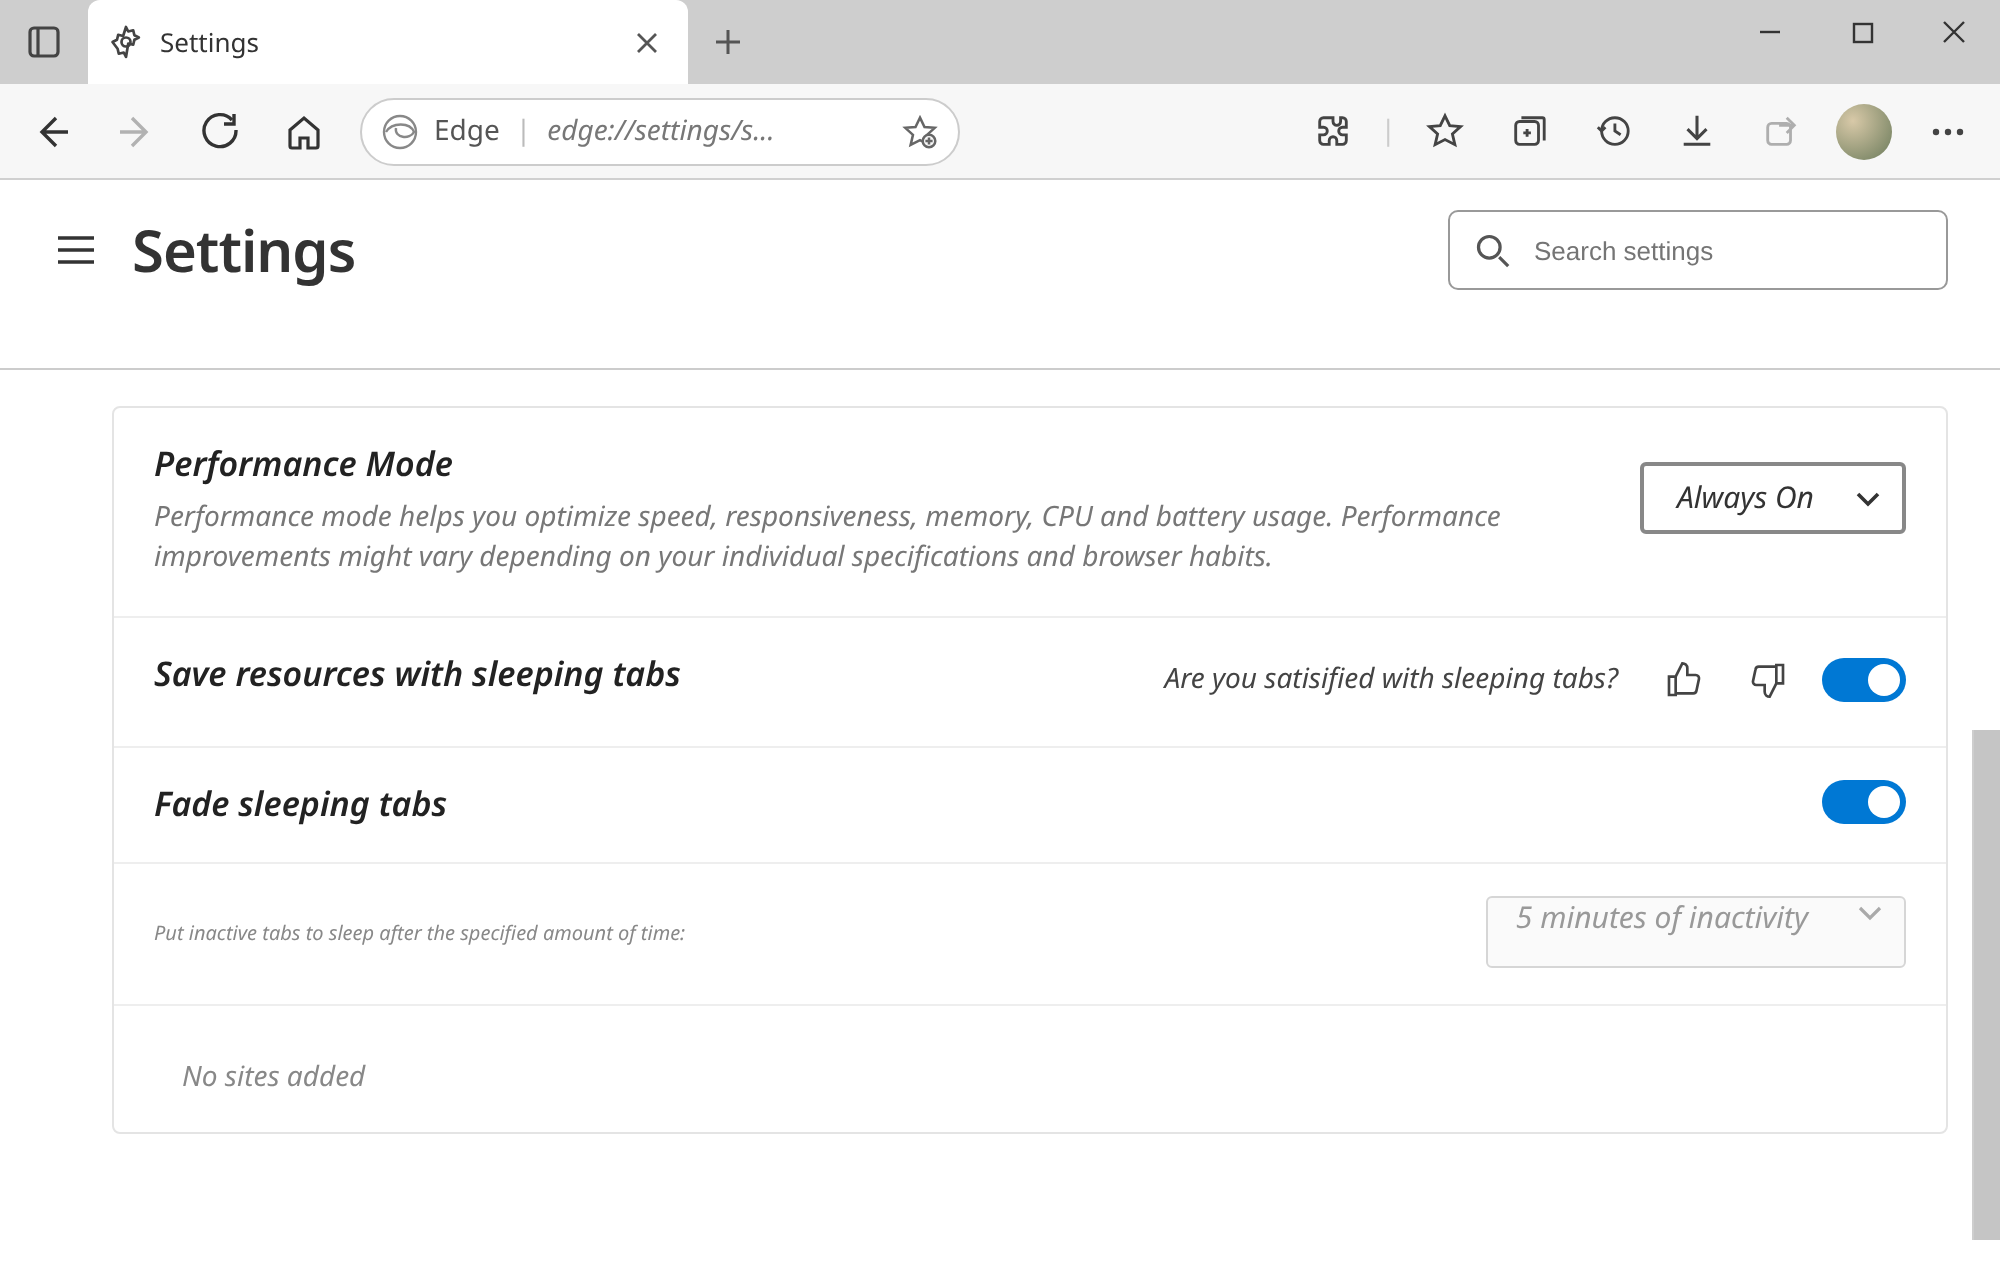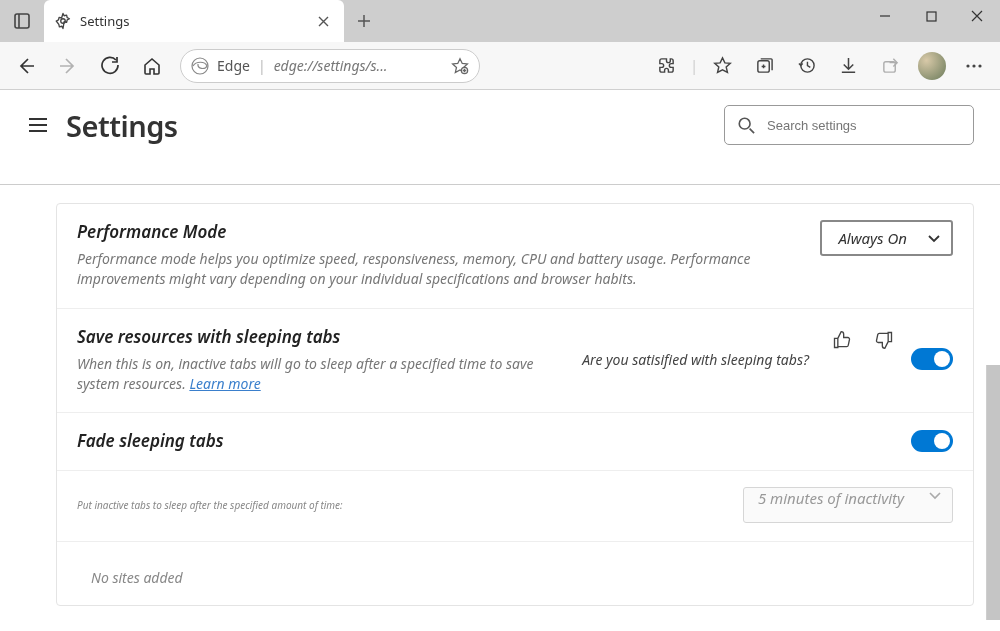--- a/index.html
+++ b/index.html
@@ -40,21 +40,21 @@
   .card-wrap { padding: 0 26px 0 56px; }
   .card { background: #fff; border: 1px solid #e4e4e4; border-radius: 4px; margin-top: 18px; }
   .section { padding: 16px 20px 18px 20px; border-bottom: 1px solid #eee; font-style: italic; }
   .section:last-child { border-bottom: none; }
   .section-row { display: flex; align-items: flex-start; gap: 12px; }
   .section-text { flex: 1; }
   .section-title { font-size: 17px; font-weight: 600; color: #222; margin-bottom: 6px; }
   .section-desc { font-size: 14px; color: #777; line-height: 1.45; max-width: 720px; }
   .learn-more { color: #3a7fcc; text-decoration: underline; cursor: pointer; }
 
-  .dropdown-btn { border: 2px solid #888; background: #fff; height: 36px; padding: 0 10px 0 16px; display: flex; align-items: center; gap: 20px; font-size: 15px; border-radius: 3px; cursor: pointer; }
+  .dropdown-btn { border: 2px solid #888; background: #fff; height: 36px; padding: 0 10px 0 16px; display: flex; align-items: center; gap: 20px; font-size: 15px; border-radius: 3px; cursor: pointer; margin-top: 11px; }
   .chev { display:inline-block; }
 
   .feedback-q { font-size: 14px; color: #444; margin-right: 6px; align-self:center;}
   .thumb { width: 30px; height: 30px; display: flex; align-items: center; justify-content: center; cursor: pointer; }
 
   .toggle { width: 42px; height: 22px; background: #0078d4; border-radius: 11px; position: relative; cursor: pointer; align-self:center;}
   .toggle::after { content: ""; position: absolute; right: 3px; top: 3px; width: 16px; height: 16px; background: #fff; border-radius: 50%; }
 
   .grey-label { color: #888; font-size: 10px; }
   .select-disabled { border: 1px solid #d6d6d6; background: #fafafa; color: #999; height: 36px; padding: 0 10px 0 14px; display: flex; align-items: flex-start; gap: 24px; font-size: 15px; border-radius: 3px; }
@@ -245,23 +245,20 @@
               </svg>
             </span>
         </div>
       </div>
     </div>
 
     <div class="section">
       <div class="section-row">
         <div class="section-text">
           <div class="section-title">Save resources with sleeping tabs</div>
-          <div class="section-desc">
-            <span>When this is on, inactive tabs will go to sleep after a specified time to save system resources. </span><a class="learn-more">Learn more</a>
-          </div>
         </div>
         <div class="feedback-q">Are you satisified with sleeping tabs?</div>
         <div class="thumb">
             <svg width="20" height="20" viewBox="0 0 24 24" fill="none" stroke="#444" stroke-width="1.6">
               <path d="M7 10v11H3V10zM7 10l4-8c1.5 0 3 1 3 3v4h5a2 2 0 0 1 2 2.3l-1.5 7a2 2 0 0 1-2 1.7H7"></path>
             </svg>
           </div>
         <div class="thumb">
             <svg width="20" height="20" viewBox="0 0 24 24" fill="none" stroke="#444" stroke-width="1.6">
               <path d="M17 14V3h4v11zM17 14l-4 8c-1.5 0-3-1-3-3v-4H5a2 2 0 0 1-2-2.3l1.5-7A2 2 0 0 1 6.5 4H17"></path>

